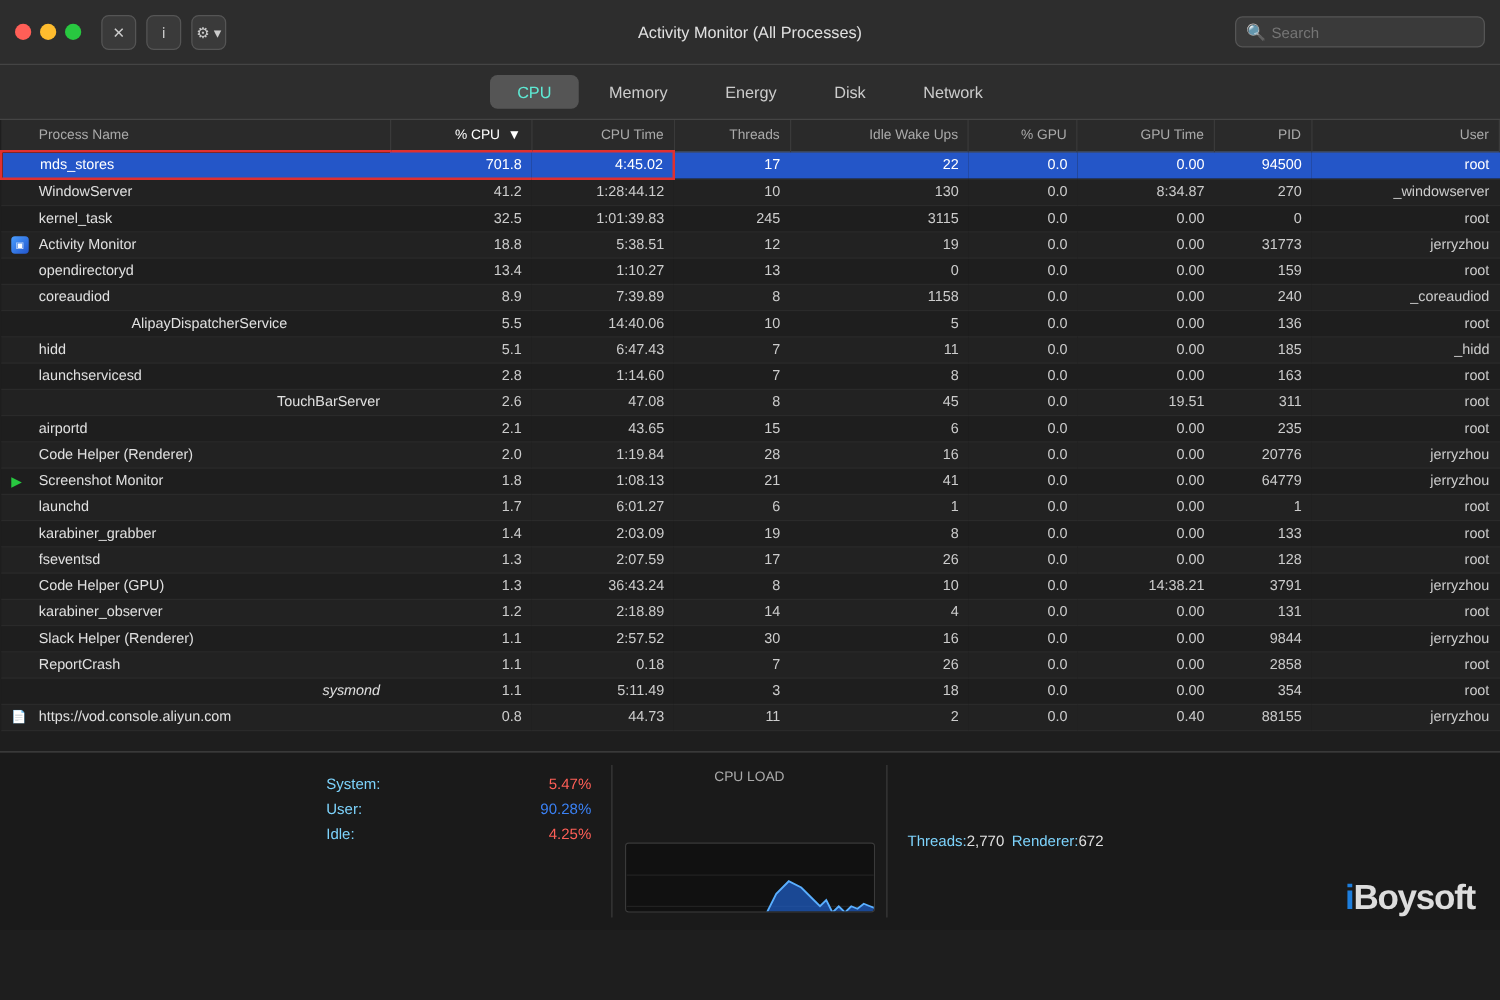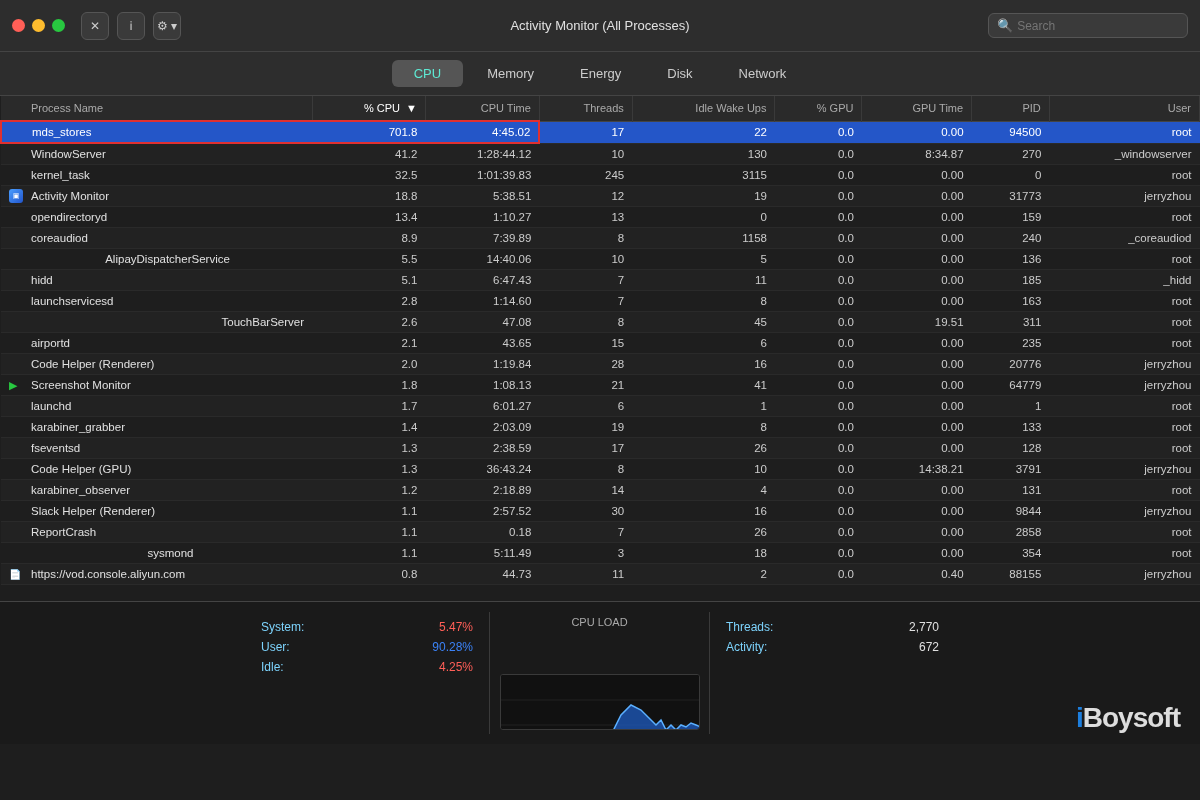--- a/index.html
+++ b/index.html
@@ -256,22 +256,23 @@
       border: 1px solid #3a3a3a;
       border-radius: 3px;
       overflow: hidden;
       position: relative;
     }
 
     .threads-panel {
       width: 245px;
       padding: 8px 16px;
       display: flex;
-      flex-direction: column;
+      flex-direction: row;
       gap: 6px;
+      align-items: center;
     }
 
     .watermark {
       position: absolute;
       bottom: 10px;
       right: 20px;
       font-size: 28px;
       font-weight: 700;
       color: #1e90ff;
       opacity: 0.85;
@@ -487,21 +488,21 @@
           <td>19</td>
           <td>8</td>
           <td>0.0</td>
           <td>0.00</td>
           <td>133</td>
           <td>root</td>
         </tr>
         <tr>
           <td class="td-relative" style="text-align: left; padding-left: 30px;"><span>fseventsd</span></td>
           <td>1.3</td>
-          <td>2:38.59</td>
+          <td>2:07.59</td>
           <td>17</td>
           <td>26</td>
           <td>0.0</td>
           <td>0.00</td>
           <td>128</td>
           <td>root</td>
         </tr>
         <tr>
           <td class="td-relative" style="text-align: left; padding-left: 30px;"><span>Code Helper (GPU)</span></td>
           <td>1.3</td>
@@ -540,21 +541,21 @@
           <td>1.1</td>
           <td>0.18</td>
           <td>7</td>
           <td>26</td>
           <td>0.0</td>
           <td>0.00</td>
           <td>2858</td>
           <td>root</td>
         </tr>
         <tr>
-          <td class="td-relative" style="text-align: center; padding-left: 36px;"><span>sysmond</span></td>
+          <td class="td-relative" style="text-align: right; padding-left: 36px; font-style: italic;"><span>sysmond</span></td>
           <td>1.1</td>
           <td>5:11.49</td>
           <td>3</td>
           <td>18</td>
           <td>0.0</td>
           <td>0.00</td>
           <td>354</td>
           <td>root</td>
         </tr>
         <tr>
@@ -606,21 +607,21 @@
       </svg>
     </div>
   </div>
 
   <div class="threads-panel">
     <div class="stat-row">
       <span class="stat-label">Threads:</span>
       <span style="color:#e0e0e0;">2,770</span>
     </div>
     <div class="stat-row">
-      <span class="stat-label">Activity:</span>
+      <span class="stat-label">Renderer:</span>
       <span style="color:#e0e0e0;">672</span>
     </div>
   </div>
 
   <div class="watermark">
     <span style="color:#1e90ff;">i</span><span style="color:#fff;">Boysoft</span>
   </div>
 </div>
 
 </body></html>

